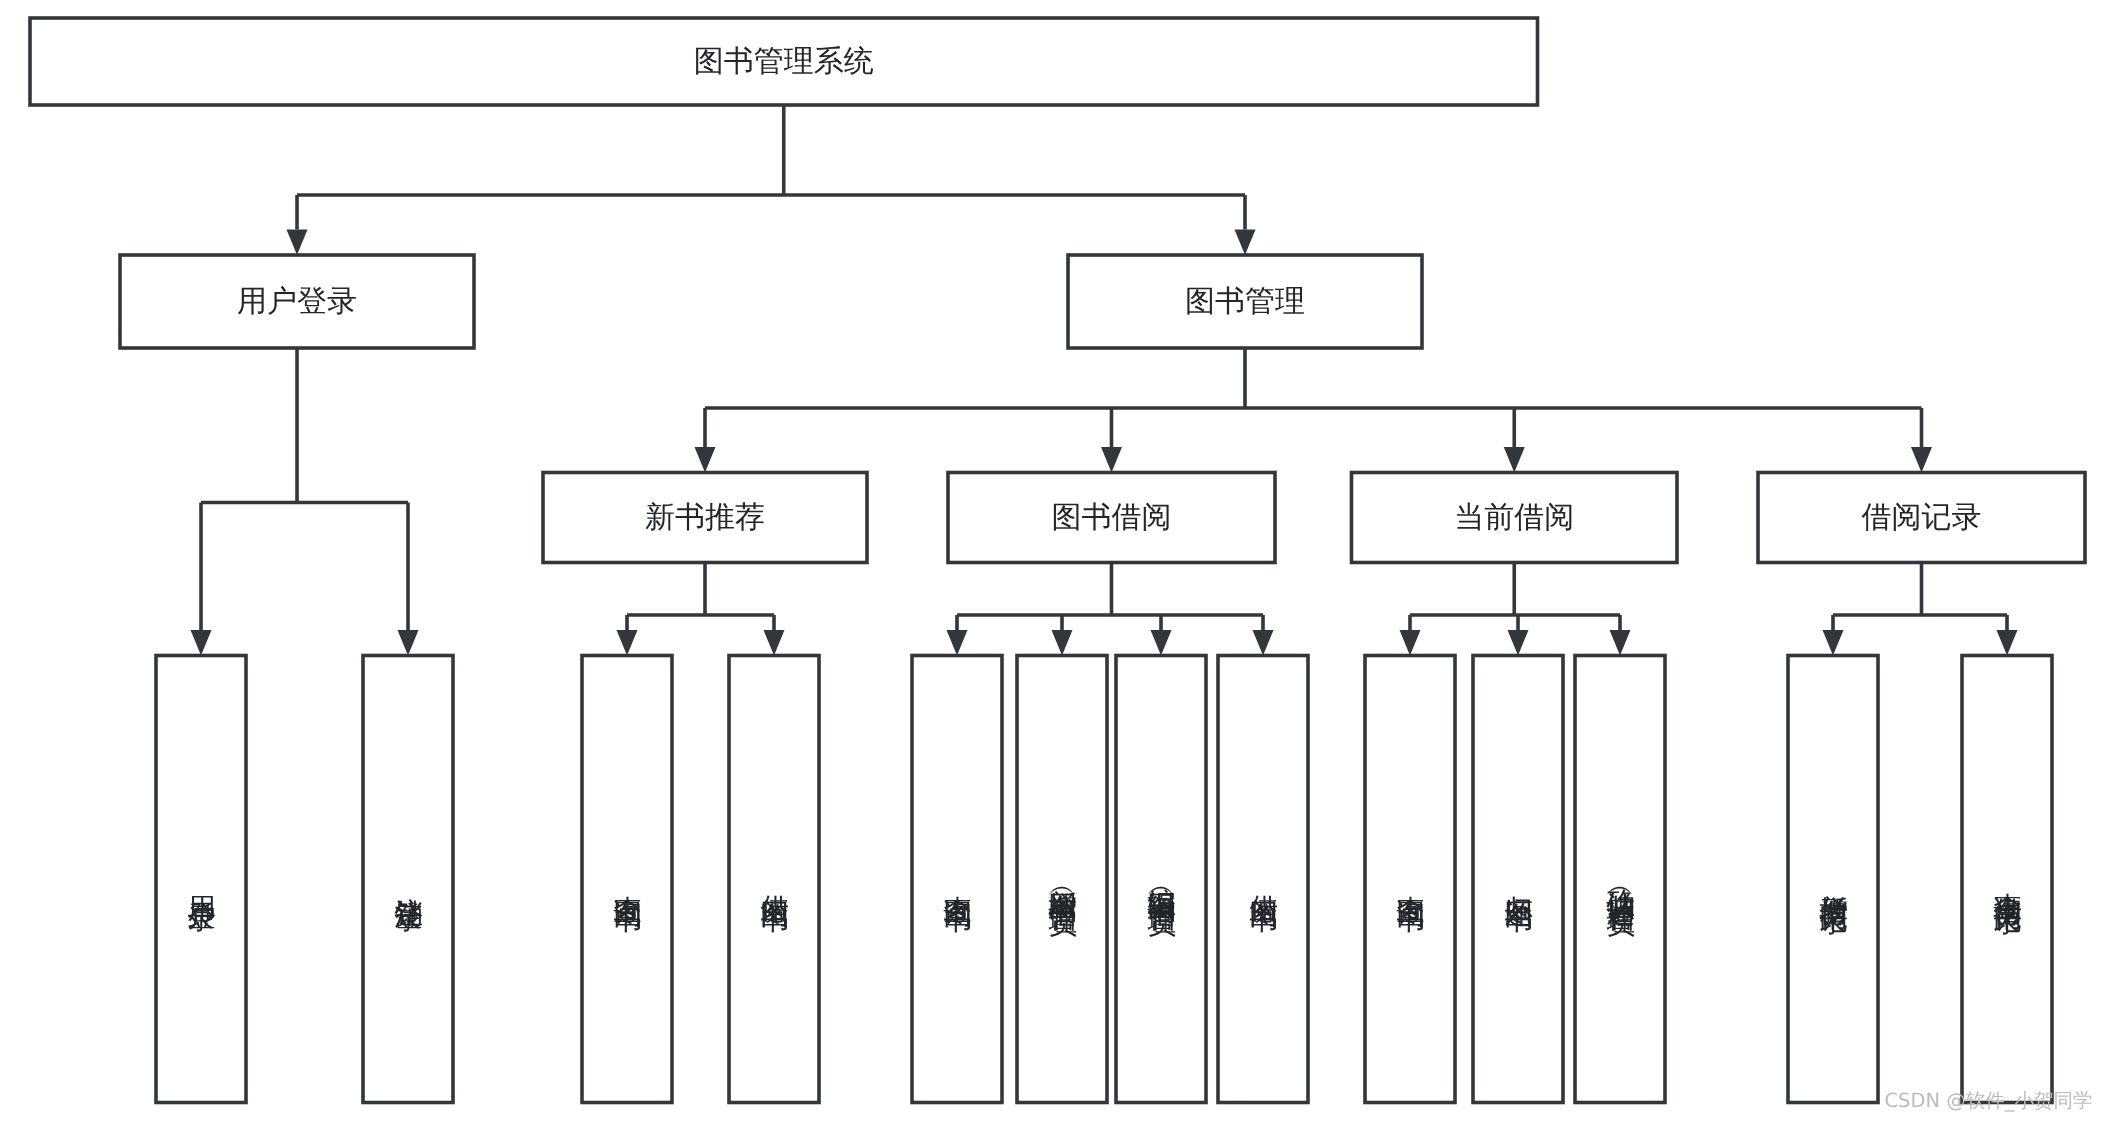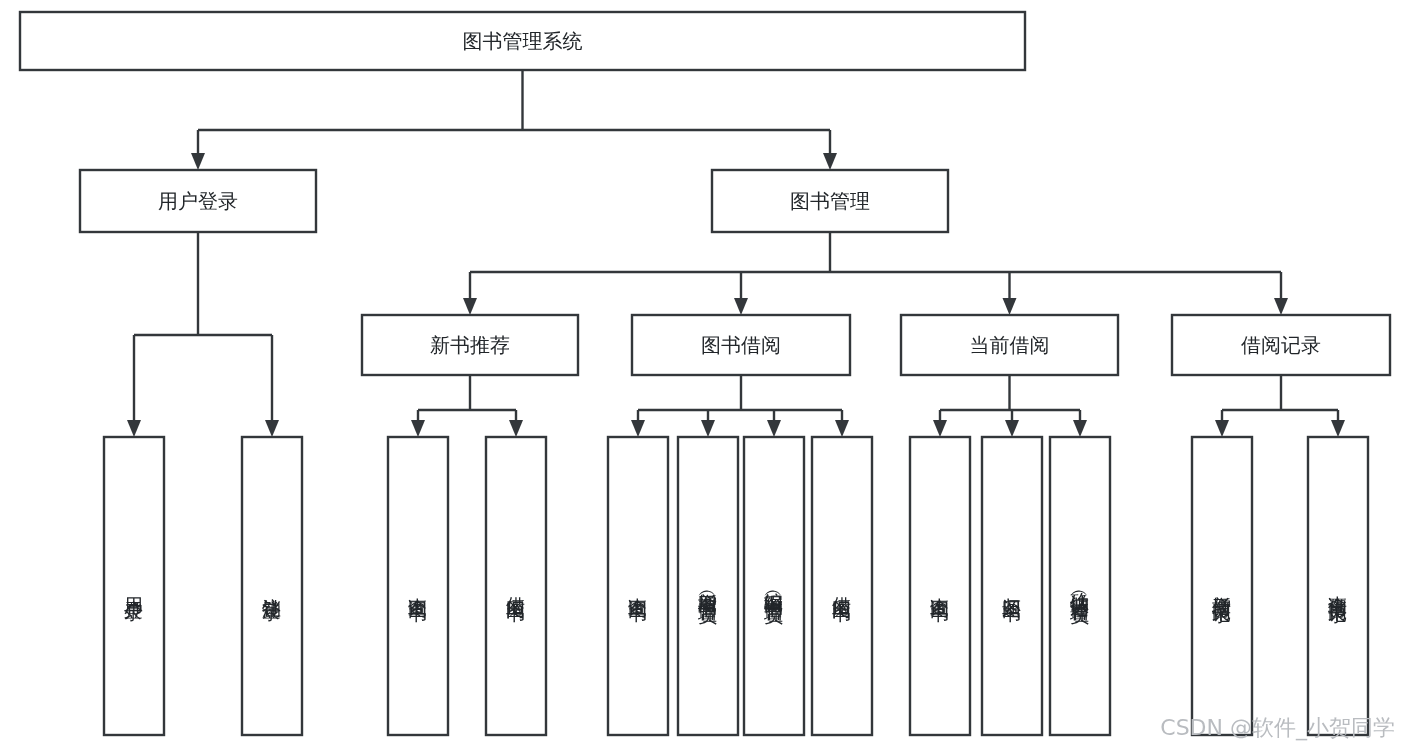--- a/index.html
+++ b/index.html
@@ -66,21 +66,21 @@
   }
   .arrow-head {
     fill: #33373b;
     stroke: none;
   }
   #watermark {
     position: absolute;
     right: 10px;
     bottom: 4px;
     font-family: "DejaVu Sans", "Liberation Sans", sans-serif;
-    font-size: 22px;
+    font-size: 13px;
     color: #b9bcc0;
     white-space: nowrap;
     pointer-events: none;
   }
 </style>
 </head>
 <body>
 
 <div id="diagram-root">
 

